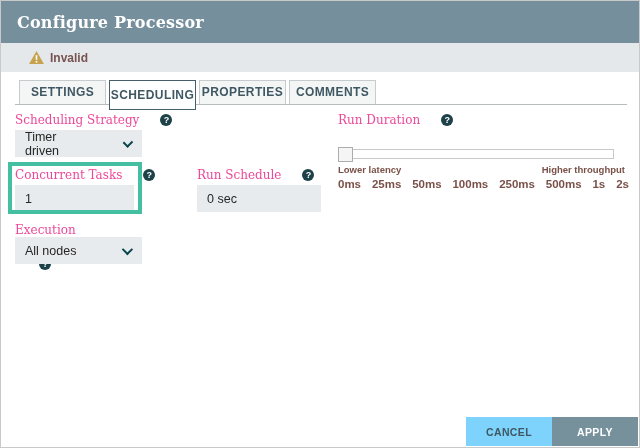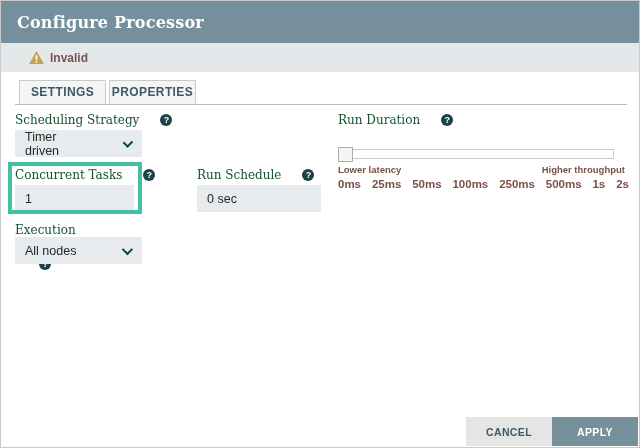--- a/index.html
+++ b/index.html
@@ -41,21 +41,21 @@
     font-size:12px; font-weight:bold; letter-spacing:.4px; color:#3f5863;
     cursor:pointer; position:relative;
   }
   .tab.active {
     background:#ffffff; border:1px solid #44616b; border-bottom:1px solid #44616b;
     height:30px; line-height:28px; margin-bottom:-6px; z-index:2;
   }
   
   .field-label {
     position:absolute; display:flex; align-items:center; gap:21px;
-    font-family:"DejaVu Serif", serif; font-size:12px; color:#14532d;
+    font-family:"DejaVu Serif", serif; font-size:12px; color:#ec4899;
   }
   .help-icon {
     width:12px; height:12px; border-radius:50%; background:#1c4148;
     color:#ffffff; font-family:"Liberation Sans", sans-serif;
     font-size:9px; font-weight:bold; line-height:12px; text-align:center;
     display:inline-block; cursor:pointer;
   }
   .help-icon::after { content:"?"; }
   .combo {
     position:absolute; width:127px; height:27px; background:#e8ebed;
@@ -97,42 +97,44 @@
     position:absolute; top:163px; font-size:9.5px; font-weight:bold; color:#7a5148;
   }
   
   .footer-buttons {
     position:absolute; right:1px; bottom:1px; display:flex;
   }
   .btn {
     width:86px; height:29px; border:none; font-family:"Liberation Sans", sans-serif;
     font-size:10.5px; font-weight:bold; letter-spacing:.4px; cursor:pointer;
   }
-  .btn-cancel { background:#e5e5e5; color:#3f5863; }
+  .btn-cancel { background:#7dd3fc; color:#3f5863; }
   .btn-apply  { background:#76909c; color:#ffffff; }
 </style>
 </head>
 <body>
 
 <div class="dialog-header">
   <span class="dialog-title">Configure Processor</span>
 </div>
 
 <div class="status-bar">
   <svg class="warn-icon" viewBox="0 0 16 14">
     <polygon points="8,0 16,14 0,14" fill="#c7a24e"></polygon>
     <rect x="7.1" y="4.5" width="1.8" height="5" fill="#ffffff"></rect>
     <rect x="7.1" y="10.7" width="1.8" height="1.8" fill="#ffffff"></rect>
   </svg>
   <span class="status-label">Invalid</span>
 </div>
 
 <div class="tab-bar">
   <div class="tab">SETTINGS</div>
+  <div class="tab active">SCHEDULING</div>
   <div class="tab">PROPERTIES</div>
+  <div class="tab">COMMENTS</div>
 </div>
 
 <div class="field-label" style="left:14px; top:112px;">
   <span>Scheduling Strategy</span>
   <span class="help-icon"></span>
 </div>
 <div class="combo" style="left:14px; top:129px;gap:39px;">
   <span class="combo-value">Timer driven</span>
   <span class="chevron-down"></span>
 </div>

